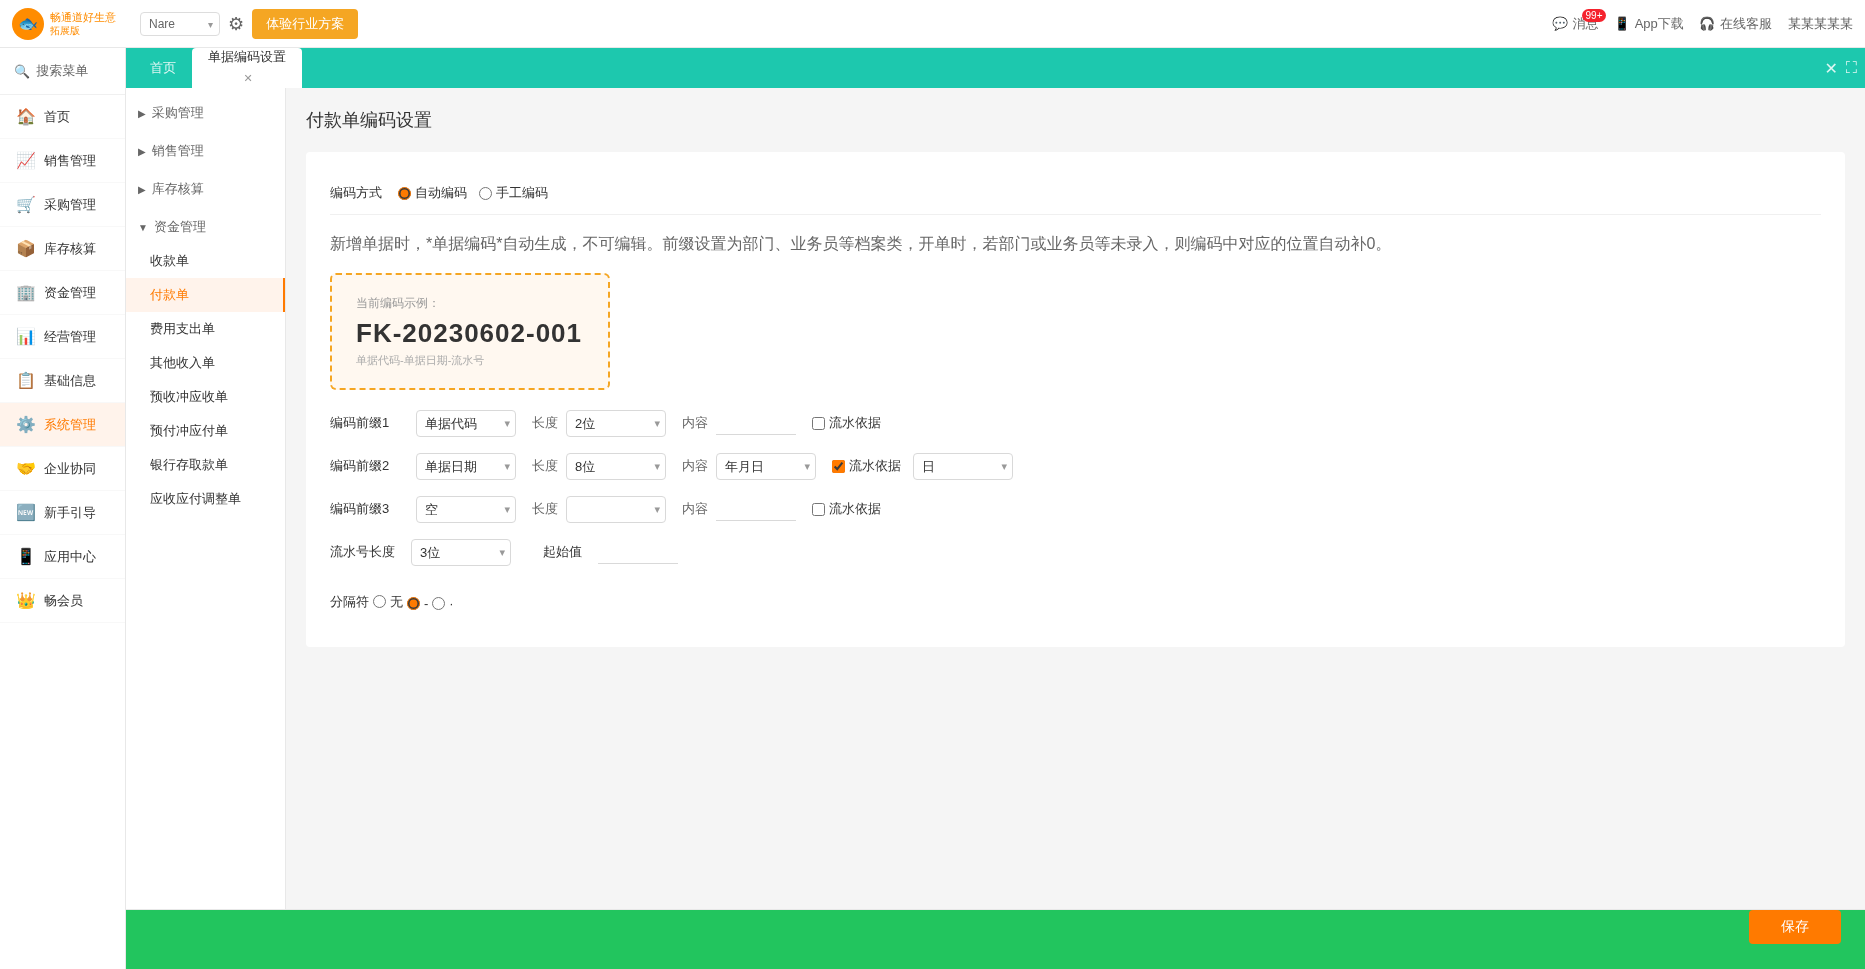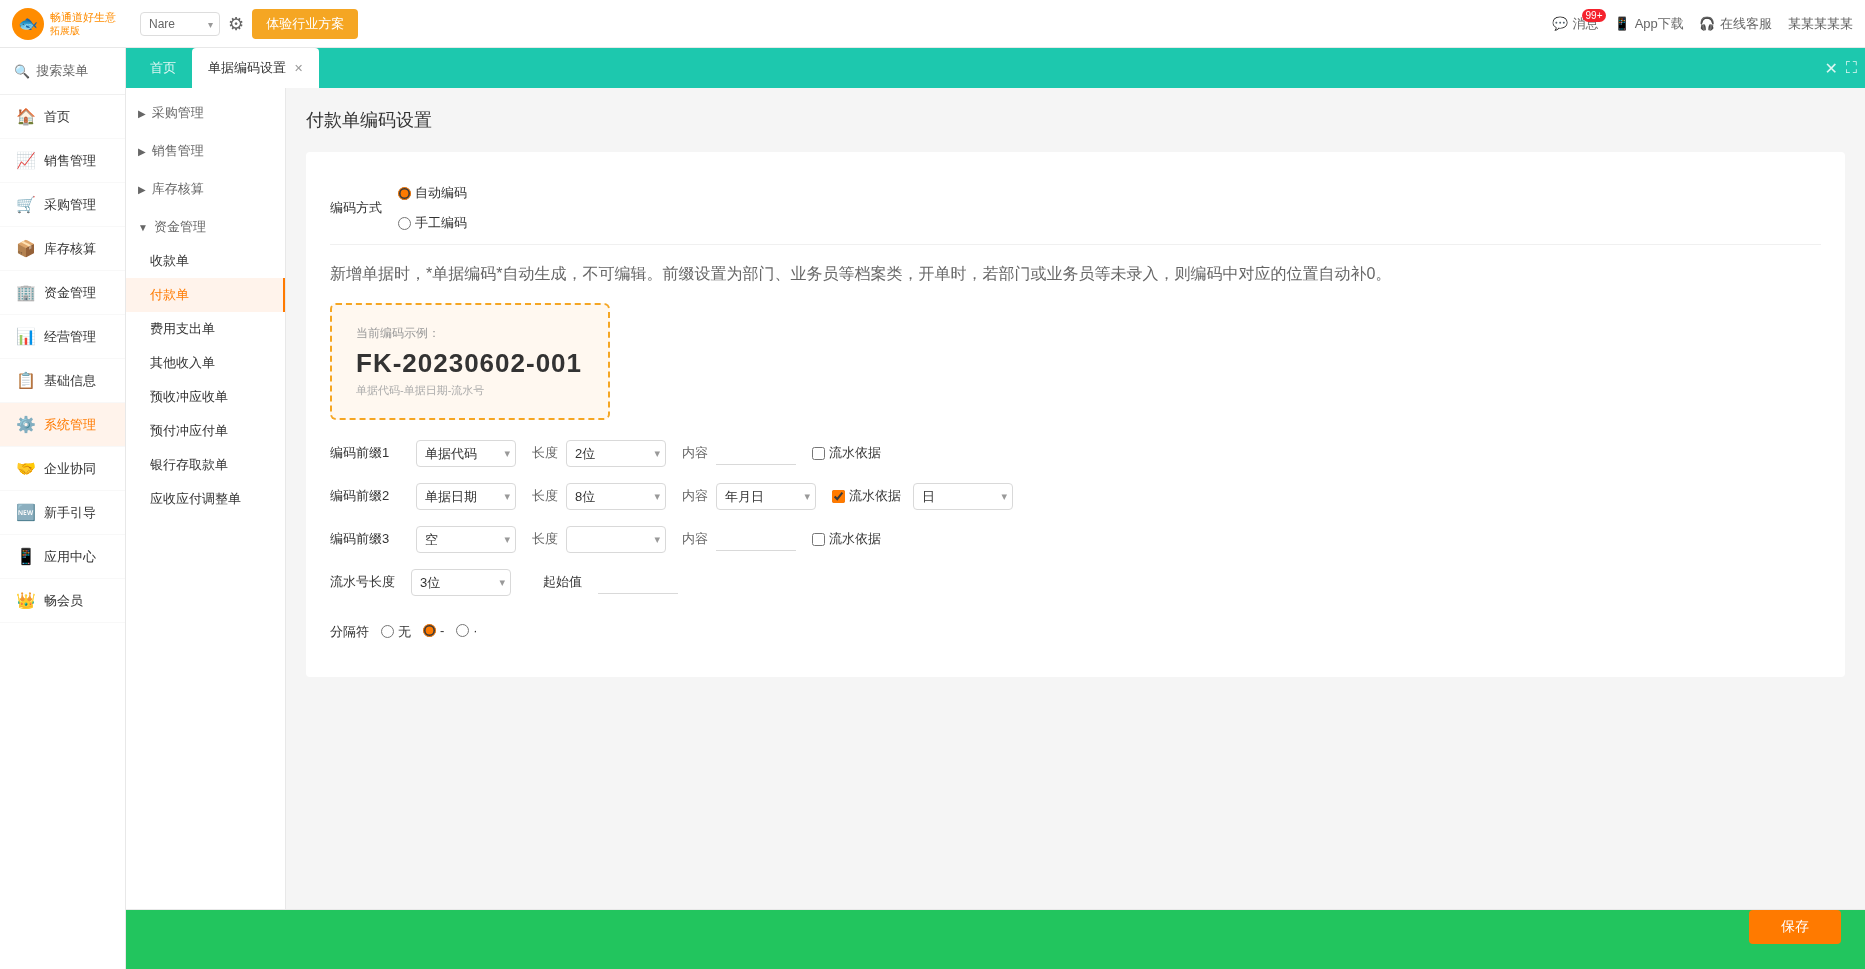--- a/index.html
+++ b/index.html
@@ -153,20 +153,21 @@
       font-size: 13px;
       color: rgba(255,255,255,0.85);
       cursor: pointer;
       position: relative;
       gap: 6px;
     }
     .nav-tab.active {
       background: #fff;
       color: #333;
       border-radius: 4px 4px 0 0;
+      flex-direction: column;
     }
     .nav-tab-close {
       font-size: 11px;
       color: #999;
       cursor: pointer;
       margin-left: 2px;
     }
     .nav-tabs-right {
       margin-left: auto;
       display: flex;
@@ -249,21 +250,21 @@
     
     .encoding-method {
       display: flex;
       align-items: center;
       gap: 16px;
       padding: 12px 0;
       border-bottom: 1px solid #f0f0f0;
       margin-bottom: 16px;
     }
     .encoding-label { font-size: 13px; color: #333; }
-    .radio-group { display: flex; align-items: center; gap: 12px; flex-direction: column; }
+    .radio-group { display: flex; align-items: center; gap: 12px; }
     .radio-item { display: flex; align-items: center; gap: 4px; cursor: pointer; font-size: 13px; }
     .radio-item input[type="radio"] { accent-color: #ff7a00; }
 
     .info-text {
       font-size: 16px;
       color: #666;
       margin-bottom: 16px;
       line-height: 1.6;
     }
 
@@ -355,22 +356,22 @@
       display: flex;
       align-items: center;
       gap: 16px;
       margin-bottom: 27px;
     }
     .serial-label { font-size: 13px; color: #333; }
 
     
     .separator-row {
       display: flex;
-      align-items: flex-start;
-      gap: 12px;
+      align-items: flex-end;
+      gap: 4px;
       margin-bottom: 16px;
     }
 
     
     .bottom-bar {
       position: fixed;
       bottom: 0;
       left: 126px;
       right: 0;
       height: 60px;

